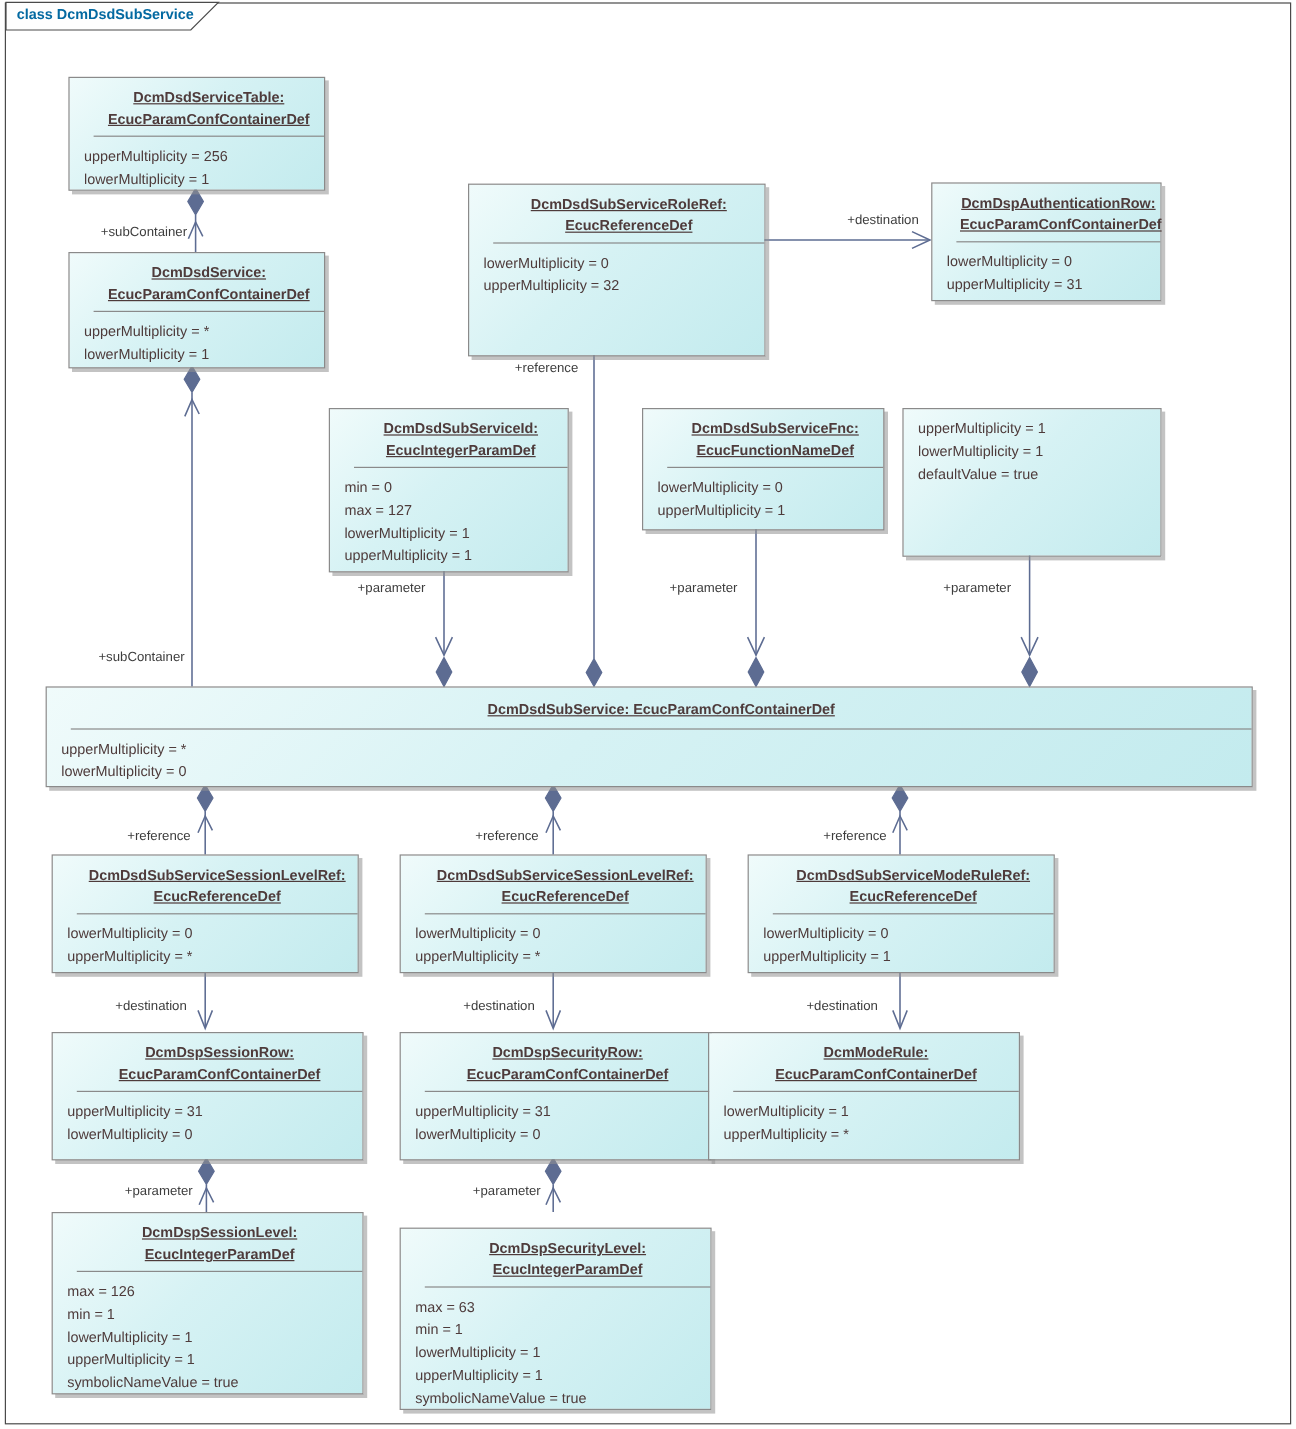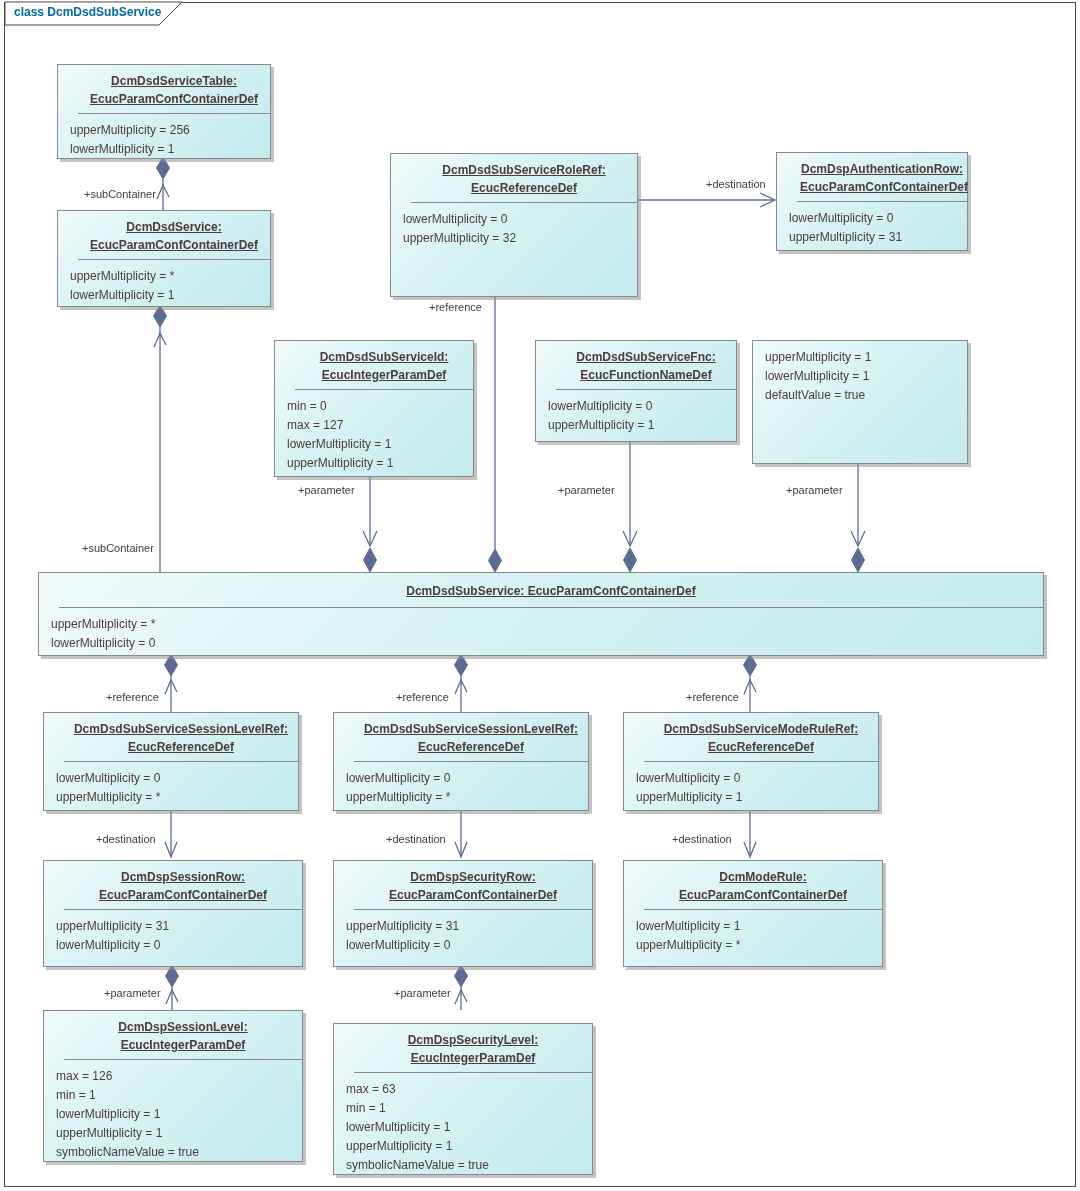--- a/index.html
+++ b/index.html
@@ -193,21 +193,21 @@
 
   <div class="uml-box" style="left:333px;top:860px;width:258px;height:105px">
     <div class="box-title">
       <span>DcmDspSecurityRow:</span>
       <span>EcucParamConfContainerDef</span>
     </div>
     <div class="box-attrs">upperMultiplicity = 31
 lowerMultiplicity = 0</div>
   </div>
 
-  <div class="uml-box" style="left:623px;top:860px;width:258px;height:105px">
+  <div class="uml-box" style="left:590px;top:860px;width:258px;height:105px">
     <div class="box-title">
       <span>DcmModeRule:</span>
       <span>EcucParamConfContainerDef</span>
     </div>
     <div class="box-attrs">lowerMultiplicity = 1
 upperMultiplicity = *</div>
   </div>
 
   <div class="uml-box" style="left:43px;top:1010px;width:258px;height:150px">
     <div class="box-title">

